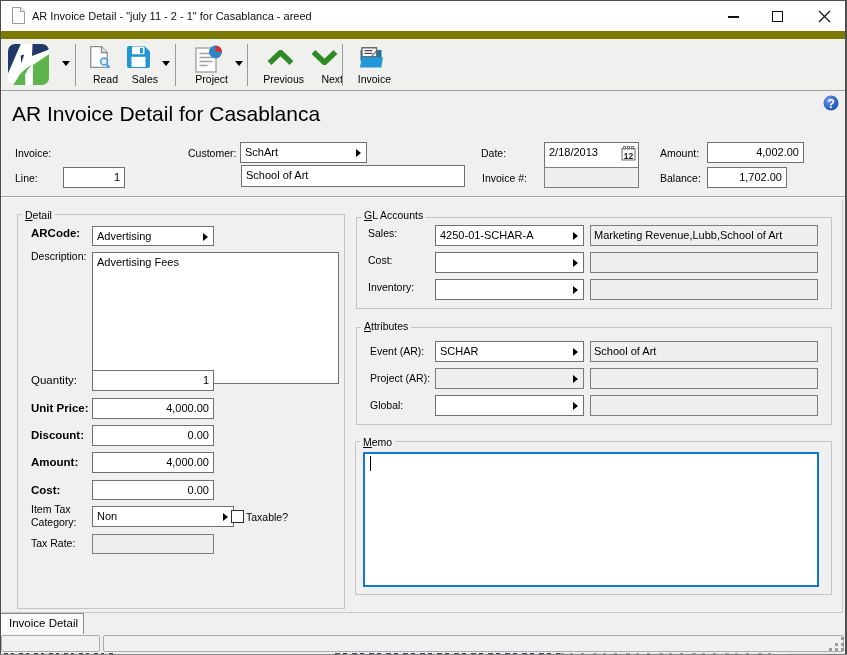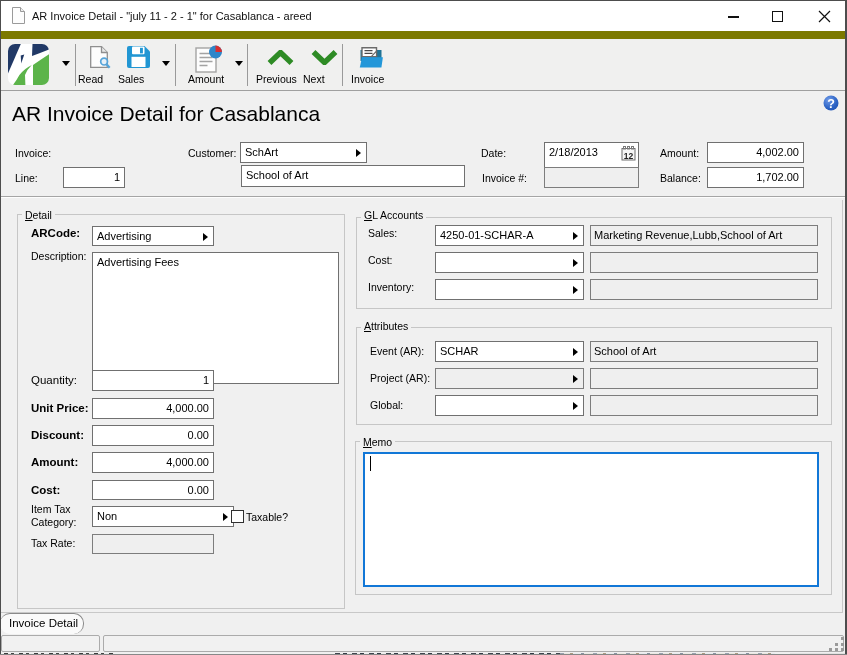--- a/index.html
+++ b/index.html
@@ -5,38 +5,38 @@
 * { margin:0; padding:0; box-sizing:border-box; }
 html,body { width:847px; height:655px; overflow:hidden; }
 body { font-family:"Liberation Sans", sans-serif; }
 #win { position:relative; width:847px; height:655px; background:#f0f0f0; }
 .abs { position:absolute; }
 #titlebar { position:absolute; left:1px; top:1px; width:845px; height:30px; background:#ffffff; }
 #titletext { position:absolute; left:31px; top:9px; font-size:11px; color:#101010; white-space:pre; }
 #olive { position:absolute; left:0px; top:31px; width:847px; height:8px; background:#7c7900; }
 #toolbar { position:absolute; left:1px; top:39px; width:845px; height:52px; background:#f0f0ef; border-bottom:1px solid #9f9f9f; }
 .tsep { position:absolute; top:5px; height:42px; width:1px; background:#9a9a9a; }
-.tlabel { position:absolute; font-size:10.5px; color:#000; text-align:left; }
+.tlabel { position:absolute; font-size:10.5px; color:#000; text-align:right; }
 .darr { position:absolute; width:0; height:0; border-left:4px solid transparent; border-right:4px solid transparent; border-top:5px solid #000; }
 #header { position:absolute; left:1px; top:92px; width:845px; height:104px; background:#f0f0f0; }
 #h1 { position:absolute; left:11px; top:10px; font-size:21px; color:#000; }
 .lbl { position:absolute; font-size:10.5px; color:#000; white-space:nowrap; }
 .fld { position:absolute; font-size:11px; color:#000; background:#fff; border:1px solid #707070; }
 .fld .v { position:absolute; left:4px; top:3px; white-space:nowrap; }
 .fld .vr { position:absolute; right:4px; top:3px; white-space:nowrap; }
 .combo-arr { position:absolute; right:5px; top:6px; width:0; height:0; border-top:4.5px solid transparent; border-bottom:4.5px solid transparent; border-left:5px solid #000; }
 .dis { background:#efefef; border:1px solid #7d7d7d; }
 .dis .v { left:3px; }
 #sep1 { position:absolute; left:1px; top:196px; width:845px; height:1px; background:#a5a5a5; }
 #sep1b { position:absolute; left:1px; top:197px; width:845px; height:1px; background:#fdfdfd; }
 .group { position:absolute; border:1px solid #c6c6c6; }
 .gtitle { position:absolute; top:-6px; font-size:10.5px; background:#f0f0f0; padding:0 3px; color:#000; line-height:11px; }
 .gtitle u { text-decoration:underline; }
 #tabstrip { position:absolute; left:0px; top:613px; width:847px; height:21px; background:#f0f0f0; }
-#tab1 { position:absolute; left:0px; top:0px; width:84px; height:21px; background:#fafafa; border-top:1px solid #8a8a8a; border-right:1px solid #8a8a8a; font-size:11.5px; padding-top:3px; padding-left:9px;border-radius:10px; }
+#tab1 { position:absolute; left:0px; top:0px; width:84px; height:21px; background:#fafafa; border-top:1px solid #8a8a8a; border-right:1px solid #8a8a8a; font-size:11.5px; padding-top:3px; padding-left:9px; }
 #statusbar { position:absolute; left:0px; top:634px; width:847px; height:19px; background:#f0f0f0; }
 .scell { position:absolute; top:1px; height:17px; background:#f1f1f1; border:1px solid #ababab; border-radius:2px; }
 .wb { position:absolute; background:#4d4d4d; }
 </style>
 </head>
 <body>
 <div id="win">
   <div id="titlebar">
     <svg class="abs" style="left:11px;top:6px" width="13" height="17" viewBox="0 0 13 17">
       <path d="M0.5 0.5 h8 l4 4 v12 h-12 z" fill="#fdfdfd" stroke="#9a9a9a" stroke-width="1"></path>
@@ -83,21 +83,21 @@
     </svg>
     <div class="tlabel" style="left:117px;top:34px;width:40px">Sales</div>
     <div class="darr" style="left:161px;top:22px"></div>
     <div class="tsep" style="left:174px"></div>
     <svg class="abs" style="left:194px;top:6px" width="28" height="28" viewBox="0 0 28 28">
       <rect x="1" y="3" width="20" height="24" fill="#fdfdfd" stroke="#a3a3a3" stroke-width="1.4"></rect>
       <path d="M4.5 8.5 h13 M4.5 12.5 h13 M4.5 16.5 h13 M4.5 20.5 h8" stroke="#a3a3a3" stroke-width="1.5"></path>
       <circle cx="20.5" cy="7" r="6.5" fill="#2e86c9"></circle>
       <path d="M20.5 7 L20.5 0.5 A6.5 6.5 0 0 1 26.9 7 Z" fill="#d83030"></path>
     </svg>
-    <div class="tlabel" style="left:187px;top:34px;width:40px">Amount</div>
+    <div class="tlabel" style="left:187px;top:34px;width:40px">Project</div>
     <div class="darr" style="left:234px;top:22px"></div>
     <div class="tsep" style="left:246px"></div>
     <svg class="abs" style="left:266px;top:11px" width="27" height="15" viewBox="0 0 27 15">
       <path d="M2.5 13 L13.5 2.5 L24.5 13" fill="none" stroke="#2e8b25" stroke-width="5.5"></path>
     </svg>
     <div class="tlabel" style="left:255px;top:34px;width:48px">Previous</div>
     <svg class="abs" style="left:310px;top:11px" width="27" height="15" viewBox="0 0 27 15">
       <path d="M2.5 2 L13.5 12.5 L24.5 2" fill="none" stroke="#2e8b25" stroke-width="5.5"></path>
     </svg>
     <div class="tlabel" style="left:302px;top:34px;width:40px">Next</div>
@@ -148,21 +148,21 @@
     <div class="lbl" style="left:14px;top:80px">Line:</div>
     <div class="fld" style="left:62px;top:75px;width:62px;height:21px">
         <span class="vr">1</span>
       </div>
     <div class="fld" style="left:240px;top:73px;width:224px;height:22px">
         <span class="v">School of Art</span>
       </div>
     <div class="lbl" style="left:481px;top:80px">Invoice #:</div>
     <div class="fld dis" style="left:543px;top:75px;width:95px;height:21px"></div>
     <div class="lbl" style="left:659px;top:80px">Balance:</div>
-    <div class="fld" style="left:706px;top:75px;width:97px;height:21px">
+    <div class="fld" style="left:706px;top:75px;width:80px;height:21px">
         <span class="vr">1,702.00</span>
       </div>
   </div>
   <div id="sep1"></div>
     <div id="sep1b"></div>
   <div class="abs" style="left:842px;top:200px;width:1px;height:413px;background:#c8c8c8"></div>
   <div class="abs" style="left:0px;top:612px;width:843px;height:1px;background:#c8c8c8"></div>
 
   <div class="group" style="left:17px;top:214px;width:328px;height:395px">
     <div class="gtitle" style="left:4px;top:-5px"><u>D</u>etail</div>

